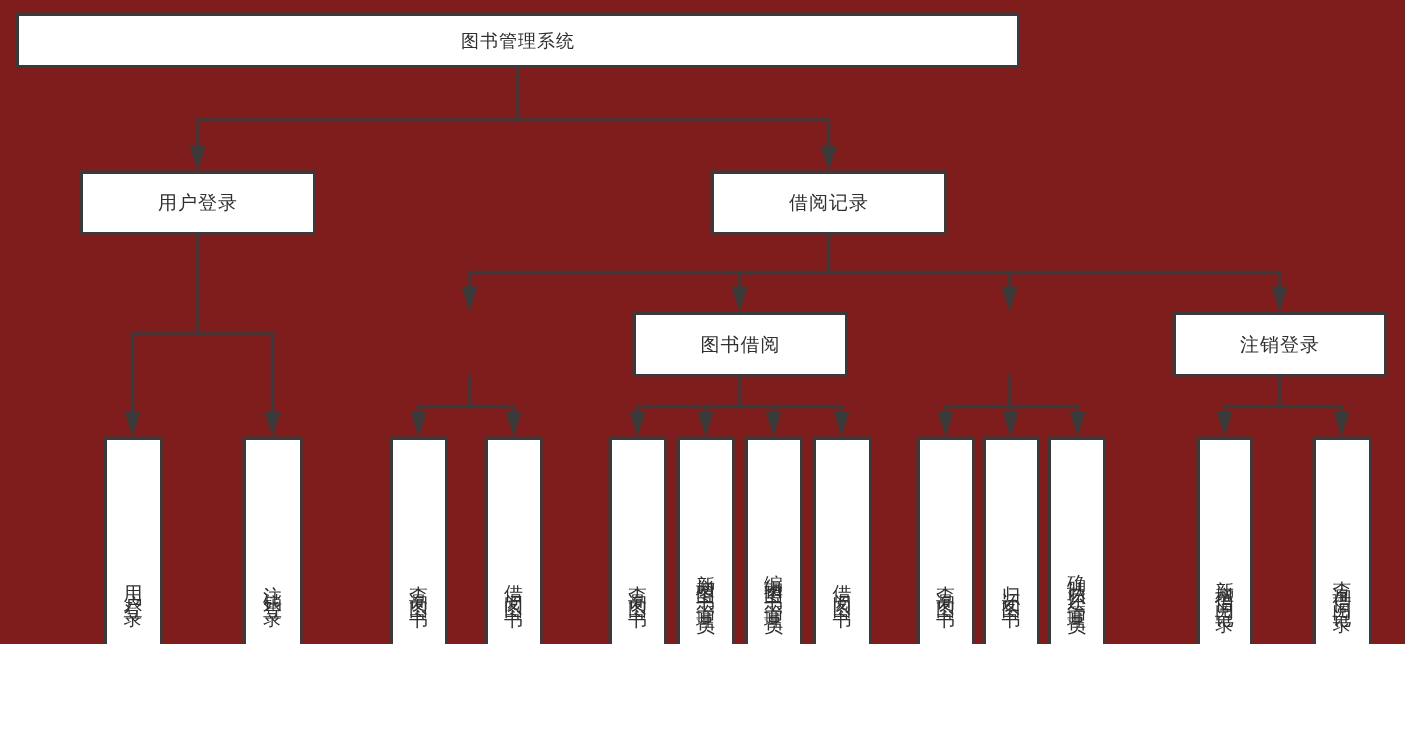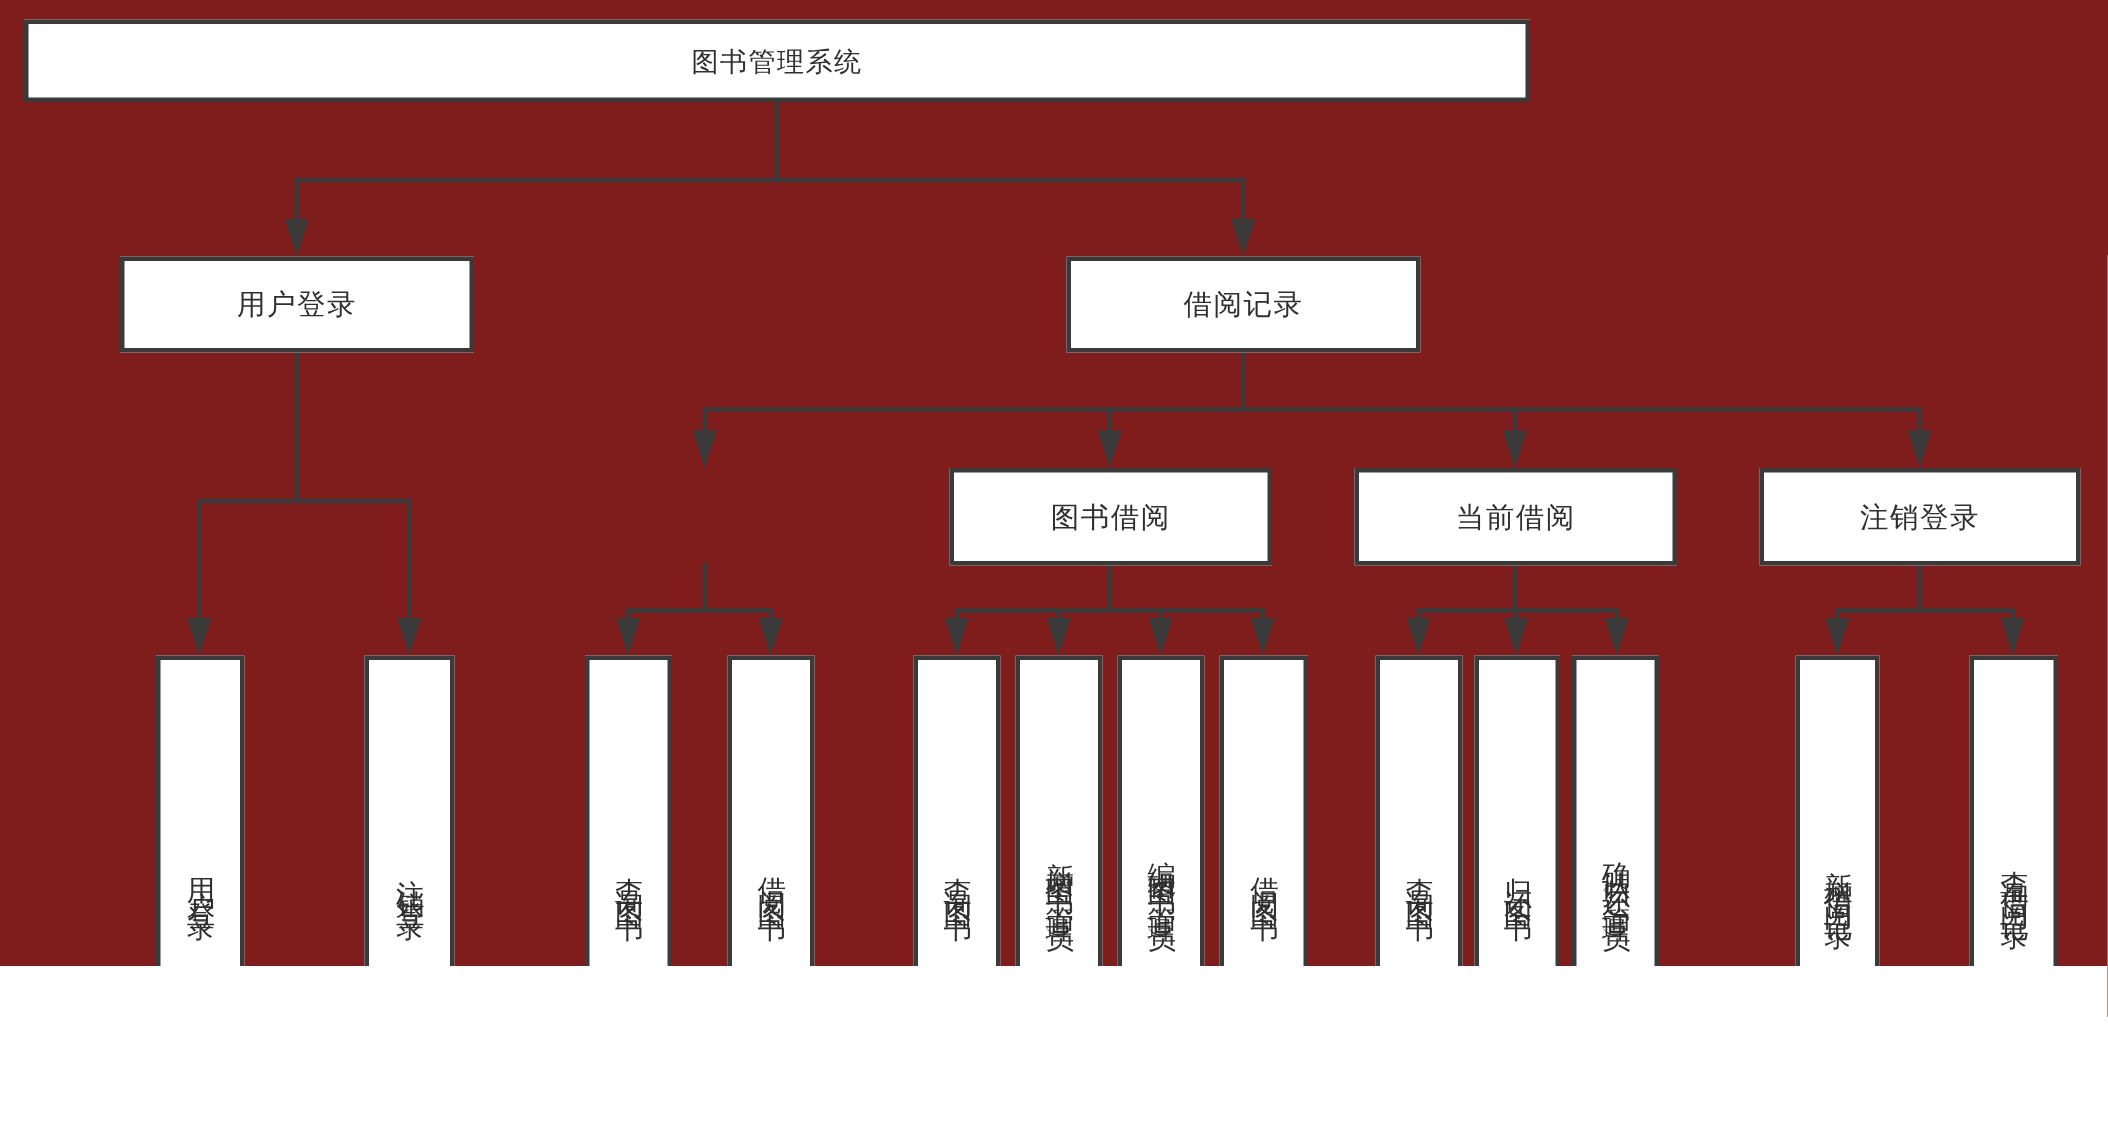--- a/index.html
+++ b/index.html
@@ -71,21 +71,20 @@
       <polygon points="1334,412 1350,412 1342,437"></polygon>
     </g>
   </svg>
 
   <div class="box h" style="left:16px;top:13px;width:1004px;height:55px;font-size:18px">图书管理系统</div>
 
   <div class="box h" style="left:80px;top:171px;width:236px;height:64px">用户登录</div>
   <div class="box h" style="left:711px;top:171px;width:236px;height:64px">借阅记录</div>
 
   <div class="box h" style="left:633px;top:312px;width:215px;height:65px">图书借阅</div>
-  <div class="box h" style="left:903px;top:312px;width:215px;height:65px">当前借阅</div>
   <div class="box h" style="left:1173px;top:312px;width:214px;height:65px">注销登录</div>
 
   <div class="box v" style="left:104px;top:437px;width:59px;height:298px">用户登录</div>
   <div class="box v" style="left:243px;top:437px;width:60px;height:298px">注销登录</div>
 
   <div class="box v" style="left:390px;top:437px;width:58px;height:298px">查询图书</div>
   <div class="box v" style="left:485px;top:437px;width:58px;height:298px">借阅图书</div>
 
   <div class="box v" style="left:609px;top:437px;width:58px;height:298px">查询图书</div>
   <div class="box v" style="left:677px;top:437px;width:58px;height:298px;letter-spacing:6px">新增图书（管理员）</div>

